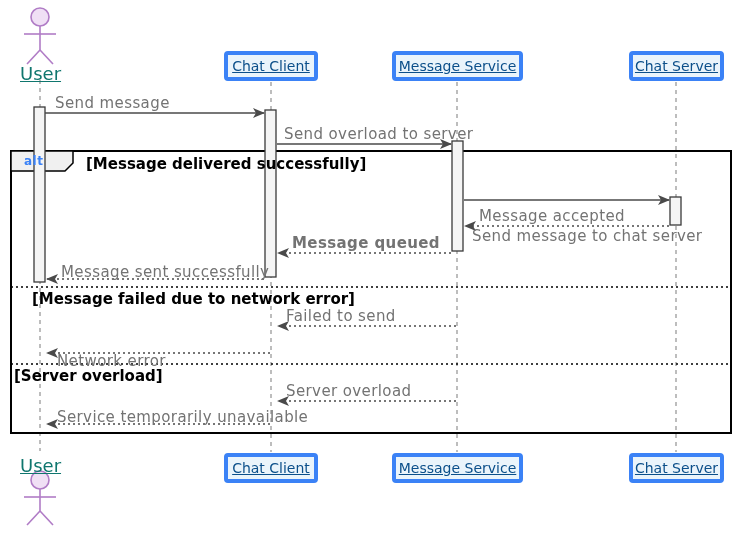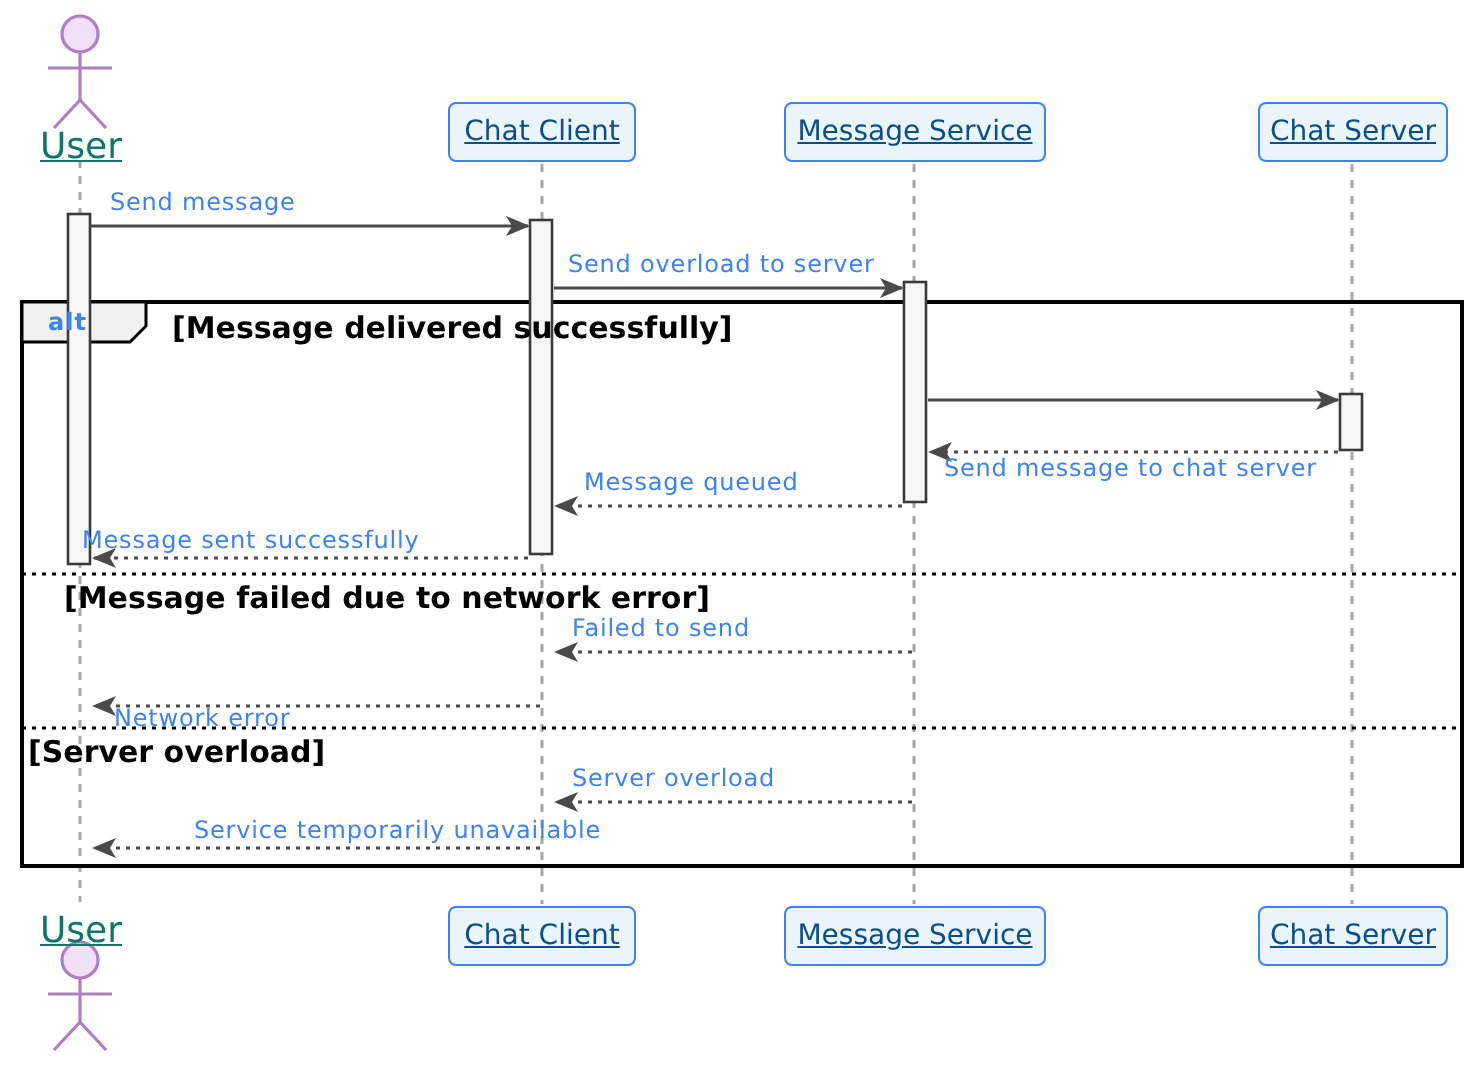--- a/index.html
+++ b/index.html
@@ -22,21 +22,21 @@
     left: 0;
     top: 0;
     width: 741px;
     height: 534px;
   }
   
   .participant-box {
     position: absolute;
     box-sizing: border-box;
     background: #EAF4FB;
-    border: 1px solid #3b82f6;
+    border: 4px solid #3b82f6;
     border-radius: 4px;
     display: flex;
     align-items: center;
     justify-content: center;
     height: 30px;
   }
   .participant-label {
     font-family: "DejaVu Sans", sans-serif;
     font-size: 14px;
     color: #0B4F8A;
@@ -50,22 +50,22 @@
     font-family: "DejaVu Sans", sans-serif;
     font-size: 18px;
     color: #0f766e;
     text-decoration: underline;
     white-space: nowrap;
   }
   
   .msg-label {
     position: absolute;
     font-family: "DejaVu Sans", sans-serif;
-    font-size: 12px;
-    color: #3b82f6;
+    font-size: 15px;
+    color: #737373;
     white-space: nowrap;
     letter-spacing: 0.4px;
   }
   
   .alt-tab-text {
     position: absolute;
     font-family: "DejaVu Sans", sans-serif;
     font-size: 12px;
     font-weight: bold;
     color: #3b82f6;
@@ -171,20 +171,21 @@
 
   <div class="alt-tab-text" style="left:24px; top:154px;">alt</div>
 
   <div class="guard-text" style="left:86px; top:155px;">[Message delivered successfully]</div>
   <div class="guard-text" style="left:32px; top:290px;">[Message failed due to network error]</div>
   <div class="guard-text" style="left:14px; top:367px;">[Server overload]</div>
 
   <div class="msg-label" style="left:55px; top:94px;">Send message</div>
   <div class="msg-label" style="left:284px; top:125px;">Send overload to server</div>
   <div class="msg-label" style="left:472px; top:181px;margin-top:46px;">Send message to chat server</div>
-  <div class="msg-label" style="left:292px; top:234px;">Message queued</div>
-  <div class="msg-label" style="left:41px; top:263px;text-align:center;">Message sent successfully</div>
+  <div class="msg-label" style="left:479px; top:207px;">Message accepted</div>
+  <div class="msg-label" style="left:292px; top:234px;font-weight:bold;">Message queued</div>
+  <div class="msg-label" style="left:61px; top:263px;text-align:center;">Message sent successfully</div>
   <div class="msg-label" style="left:286px; top:307px;">Failed to send</div>
   <div class="msg-label" style="left:57px; top:337px;margin-top:15px;">Network error</div>
   <div class="msg-label" style="left:286px; top:382px;">Server overload</div>
-  <div class="msg-label" style="left:57px; top:408px;margin-left:40px;">Service temporarily unavailable</div>
+  <div class="msg-label" style="left:57px; top:408px;">Service temporarily unavailable</div>
 
 </div>
 
 </body></html>

